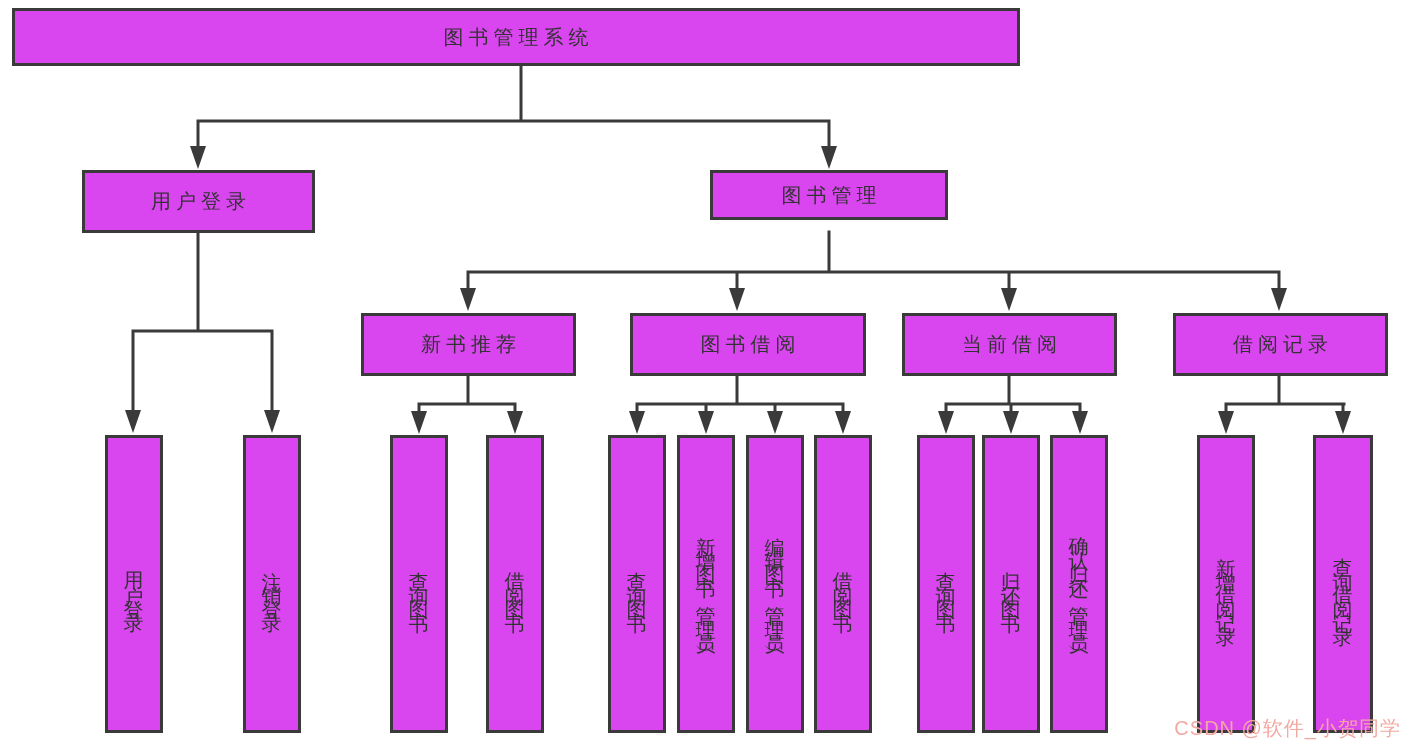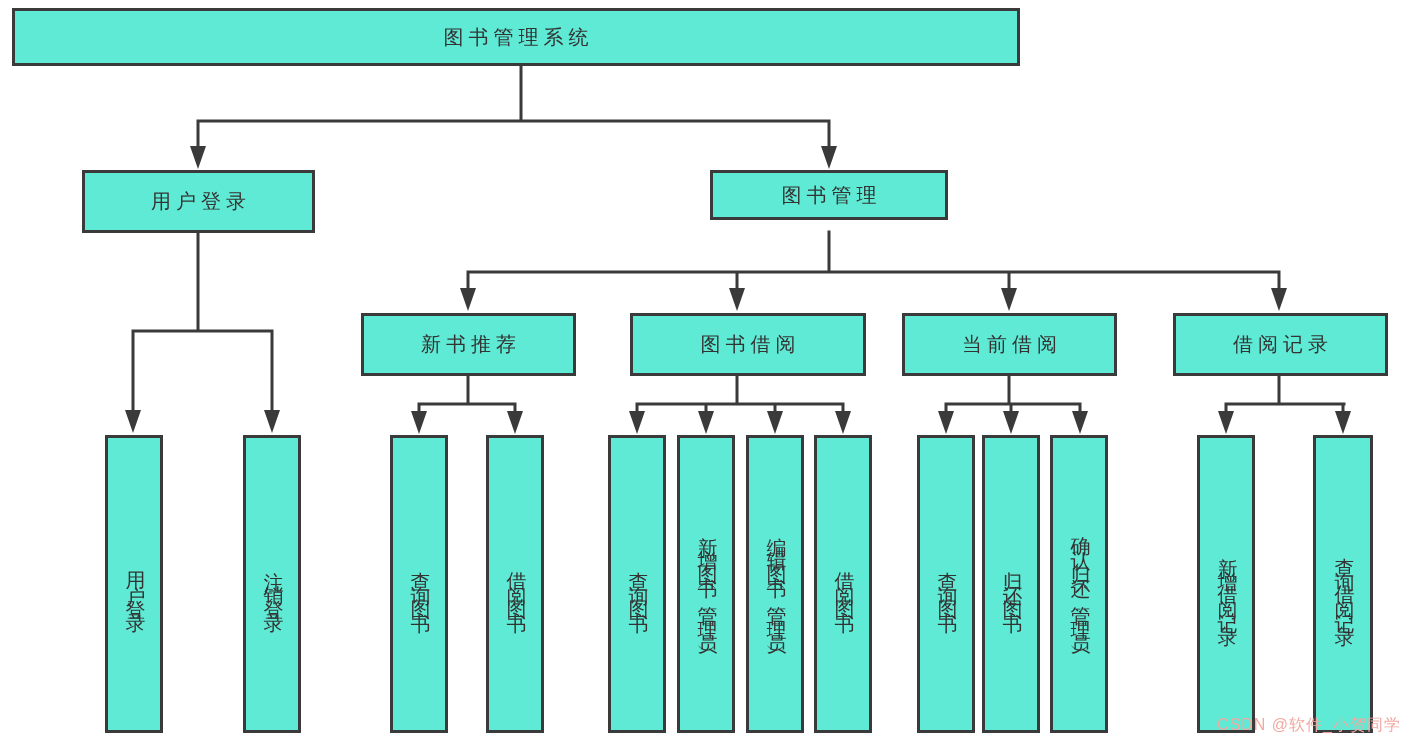--- a/index.html
+++ b/index.html
@@ -11,42 +11,41 @@
     position: relative;
   }
   .stage {
     position: absolute; left: 0; top: 0;
     width: 1405px; height: 747px;
     background: #ffffff; overflow: hidden;
   }
   svg.wires { position: absolute; left: 0; top: 0; }
   .node {
     position: absolute;
-    background: #5eead4;
+    background: #d946ef;
     border: 3px solid #3a3a3a;
     display: flex; align-items: center; justify-content: center;
     font-size: 20px;
     letter-spacing: 5px;
     text-indent: 5px;
     white-space: nowrap;
     z-index: 2;
-    font-family: Liberation Mono, monospace;
   }
   .leaf span {
     writing-mode: vertical-rl;
     text-orientation: mixed;
     letter-spacing: 14px;
     font-size: 20px;
     line-height: 1;
     text-indent: 0;
   }
   .watermark {
     position: absolute;
     right: 4px; top: 715px;
-    font-size: 16px;
+    font-size: 20px;
     letter-spacing: 1px;
     z-index: 3;
     text-align: right;
   }
 </style>
 </head>
 <body>
 
 <div class="stage">
 

